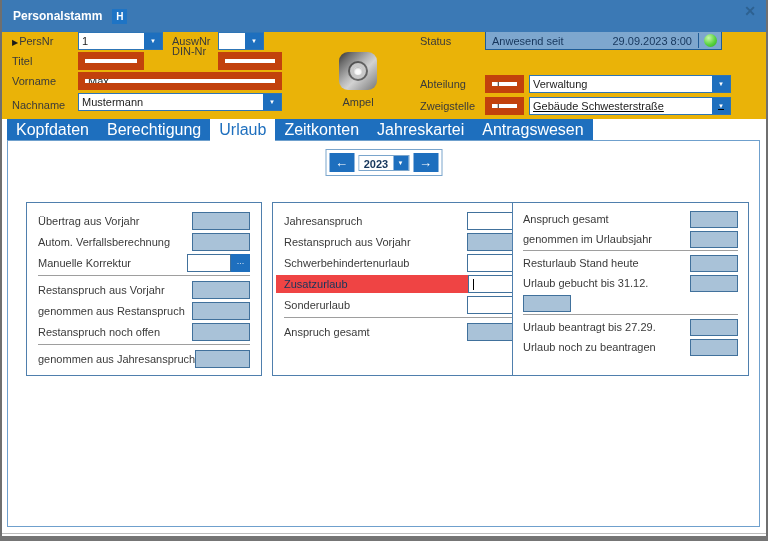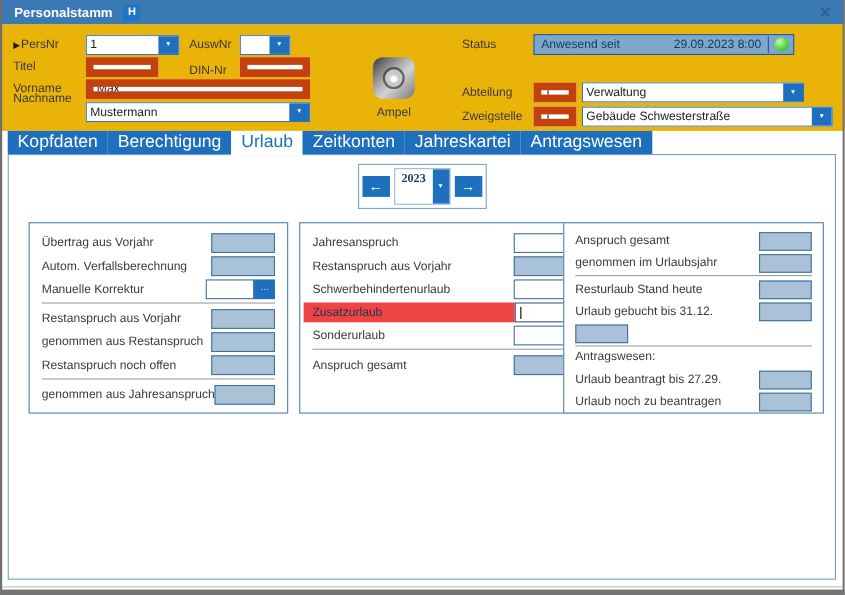--- a/index.html
+++ b/index.html
@@ -6,44 +6,44 @@
   html,body { width:768px; height:541px; }
   body { font-family:"Liberation Sans", sans-serif; background:#ffffff; position:relative; overflow:hidden; }
 
   
   .edge-left  { position:absolute; left:0; top:0; bottom:0; width:2px; background:#6f6f6f; z-index:50; }
   .edge-right { position:absolute; right:0; top:0; bottom:0; width:2px; background:#6f6f6f; z-index:50; }
   .edge-bottom{ position:absolute; left:0; right:0; bottom:0; height:5px; background:#757575; z-index:50; }
   .edge-bottom-line { position:absolute; left:2px; right:2px; bottom:7px; height:1px; background:#bdbdbd; z-index:50; }
 
   
-  .titlebar { position:absolute; left:0; top:0; width:768px; height:22px; background:#3b79b5;
+  .titlebar { position:absolute; left:0; top:0; width:768px; height:32px; background:#3b79b5;
               display:flex; align-items:center; padding-left:13px; z-index:10; }
   .title-text { color:#fff; font-size:12px; font-weight:bold; }
   .title-badge { margin-left:10px; width:15px; height:15px; background:#1e74c5; color:#fff;
                  font-size:10px; font-weight:bold; display:flex; align-items:center; justify-content:center; }
   .close-btn { position:absolute; right:12px; top:3px; color:#2d6191; font-size:14px; font-weight:bold; cursor:pointer; }
 
   
   .header { position:absolute; left:0; top:22px; width:768px; height:97px; background:#eab308; }
   .hlbl { position:absolute; font-size:11px; color:#3a3a3a; white-space:nowrap; }
   .rec-marker { font-size:8px; color:#1a1a1a; margin-right:1px; }
   .tb { position:absolute; height:18px; border:7px solid #c2410c; font:11px "Liberation Sans",sans-serif;
         padding:0 3px; background:#fff; outline:none; color:#222; }
   .combo { position:absolute; height:18px; display:flex; border:1px solid #2e75b6; background:#fff; }
   .combo input { flex:1; min-width:0; border:none; outline:none; font:11px "Liberation Sans",sans-serif; padding:0 3px; color:#222; }
   .combo .dd { width:18px; background:#1e6fbe; color:#fff; font-size:6px;
                display:flex; align-items:center; justify-content:center; cursor:pointer; }
 
   .lbl-persnr { left:12px; top:13px; } .combo-persnr { left:78px; top:10px; width:85px; }
   .lbl-auswnr { left:172px; top:13px; } .combo-auswnr { left:218px; top:10px; width:46px; }
   .lbl-titel { left:12px; top:33px; } .inp-titel { left:78px; top:30px; width:66px; }
-  .lbl-dinnr { left:172px; top:36px; } .inp-dinnr { left:218px; top:30px; width:64px; }
+  .lbl-dinnr { left:172px; top:23px; } .inp-dinnr { left:218px; top:30px; width:64px; }
   .lbl-vorname { left:12px; top:53px; } .inp-vorname { left:78px; top:50px; width:204px; }
-  .lbl-nachname { left:12px; top:62px; } .combo-nachname { left:78px; top:71px; width:204px; }
+  .lbl-nachname { left:12px; top:77px; } .combo-nachname { left:78px; top:71px; width:204px; }
 
   
   .ampel-icon { position:absolute; left:339px; top:30px; width:38px; height:38px; border-radius:9px;
       background: linear-gradient(135deg,#2f2f2f 0%,#6e6e6e 18%,#b7b7b7 45%,#d2d2d2 58%,#777777 100%);
       display:flex; align-items:center; justify-content:center; cursor:pointer; }
   .ampel-ring { width:16px; height:16px; border-radius:50%; background:#fdfdfd;
       border:4px solid #c9c9c9; box-shadow:0 0 0 2px rgba(35,35,35,.6), inset 0 1px 2px #aaa; }
   .ampel-lbl { position:absolute; left:331px; top:74px; width:54px; text-align:center; font-size:11px; color:#3a3a3a; }
 
   
@@ -53,38 +53,38 @@
       font-size:11px; color:#16365c; }
   .st-text { flex:1; }
   .st-date { margin-right:6px; }
   .st-sep { width:1px; height:15px; background:#1f5c96; margin-right:5px; }
   .st-led { width:13px; height:13px; border-radius:50%;
       background: radial-gradient(circle at 35% 30%, #c9f7a9, #58d33e 55%, #2fa524); }
 
   .lbl-abteilung { left:420px; top:56px; } .inp-abt-code { left:485px; top:53px; width:39px; }
   .combo-abt { left:529px; top:53px; width:202px; }
   .lbl-zweig { left:420px; top:78px; } .inp-zweig-code { left:485px; top:75px; width:39px; }
-  .combo-zweig { left:529px; top:75px; width:228px; }
+  .combo-zweig { left:529px; top:75px; width:202px;text-decoration:underline; }
 
   
   .tabstrip { position:absolute; left:7px; top:119px; height:21px; display:flex; z-index:5; }
   .tab { background:#1e6fbe; color:#fff; font-size:16px; line-height:21px; padding:0 9px;
          cursor:pointer; white-space:nowrap; }
   .tab.active { background:#fff; color:#1e6fbe; height:22px; }
 
   
   .panel { position:absolute; left:7px; top:140px; width:753px; height:387px;
            border:1px solid #6fa0cd; background:#fff; }
 
   
   .yearnav { position:absolute; top:8px; left:50%; transform:translateX(-50%);
       border:1px solid #7aa5cc; padding:3px; display:flex; gap:4px; align-items:center; background:#fff; }
   .nav-btn { width:25px; height:19px; background:#1e6fbe; color:#fff; display:flex; align-items:center;
       justify-content:center; font-size:13px; font-weight:bold; cursor:pointer; }
-  .year-combo { display:flex; border:1px solid #7aa5cc; height:33px;font-family:Liberation Serif, serif; }
+  .year-combo { display:flex; border:1px solid #7aa5cc; height:16px; }
   .year-text { width:34px; text-align:center; font-size:11px; font-weight:bold; color:#16365c;
       line-height:17px; background:#fff; }
   .year-dd { width:15px; background:#1e6fbe; color:#fff; font-size:6px;
       display:flex; align-items:center; justify-content:center; cursor:pointer; }
 
   
   .group { position:absolute; border:1px solid #4f7fad; background:#fff; overflow:hidden; }
   .g-left  { left:18px;  top:61px; width:236px; height:174px; padding:9px 11px; }
   .g-mid   { left:264px; top:61px; width:273px; height:174px; padding:9px 11px; }
   .g-right { left:504px; top:61px; width:237px; height:174px; padding:7px 10px; }
@@ -282,21 +282,20 @@
       <div class="gfld ro"></div>
     </div>
     <div class="grow">
       <span class="glbl">Urlaub gebucht bis 31.12.</span>
       <div class="gfld ro"></div>
     </div>
     <div class="grow">
       <div class="gfld ro"></div>
     </div>
     <div class="gdiv"></div>
-    <div class="ghead">Antragswesen:</div>
     <div class="grow">
       <span class="glbl">Urlaub beantragt bis 27.29.</span>
       <div class="gfld ro"></div>
     </div>
     <div class="grow">
       <span class="glbl">Urlaub noch zu beantragen</span>
       <div class="gfld ro"></div>
     </div>
   </div>
 

